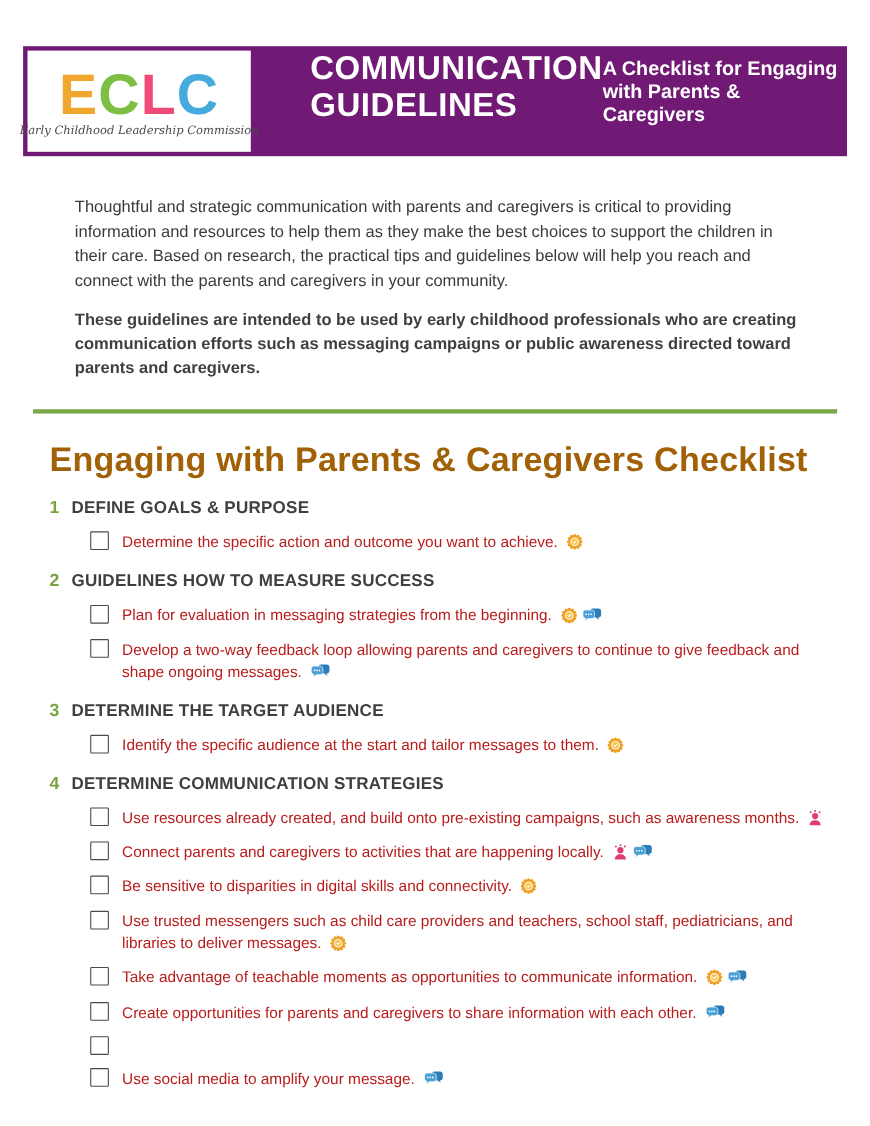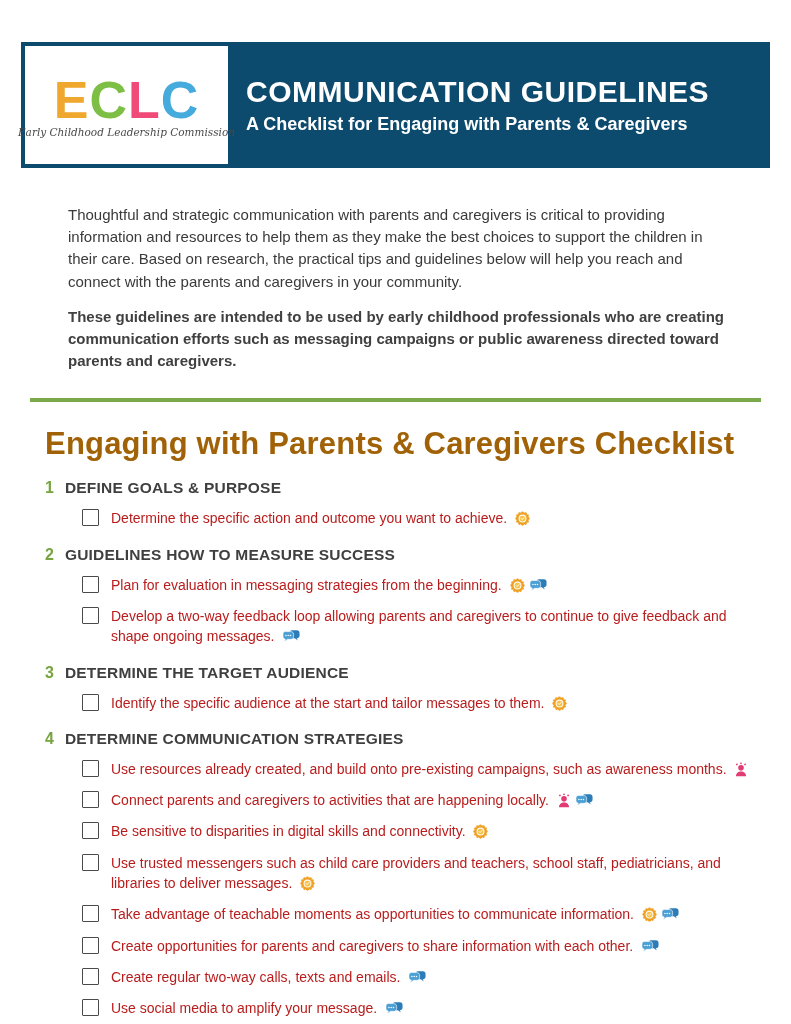--- a/index.html
+++ b/index.html
@@ -7,24 +7,24 @@
   body {
     width: 791px; height: 1024px;
     font-family: "Liberation Sans", "DejaVu Sans", sans-serif;
     color: #3f3f3f;
     position: relative;
     overflow: hidden;
   }
   
   .header-box {
     margin: 42px 21px 0 21px;
-    background: #0c4a6e;
+    background: #701a75;
     padding: 4px;
     display: flex;
-    height: 126px;
+    height: 100px;
   }
   .logo-panel {
     background: #ffffff;
     width: 203px;
     flex-shrink: 0;
     display: flex;
     flex-direction: column;
     align-items: center;
     justify-content: center;
     padding-top: 4px;
@@ -40,23 +40,24 @@
     font-style: italic;
     font-size: 10.5px;
     color: #4a4a4a;
     margin-top: 1px;
     white-space: nowrap;
   }
   .header-right {
     flex: 1;
     color: #ffffff;
     display: flex;
-    flex-direction: column;
+    flex-direction: row;
     justify-content: center;
     padding-left: 18px;
+    margin-left: 36px;
   }
   .header-title {
     font-size: 30px;
     font-weight: bold;
     letter-spacing: 0.5px;
     line-height: 1.1;
   }
   .header-subtitle {
     font-size: 18px;
     font-weight: bold;
@@ -387,27 +388,20 @@
                 <path d="M5 3.6h8.6c2.1 0 3.8 1.7 3.8 3.8v4c0 2.1-1.7 3.8-3.8 3.8H8.3l-5 3.8 1.7-4C3 14.5 1.5 13 1.5 11.4v-4c0-2.1 1.4-3.8 3.5-3.8z" fill="#4a9fd4" stroke="#fff" stroke-width="0.9"></path>
                 <circle cx="5.9" cy="9.4" r="1.15" fill="#fff"></circle>
                 <circle cx="9.3" cy="9.4" r="1.15" fill="#fff"></circle>
                 <circle cx="12.7" cy="9.4" r="1.15" fill="#fff"></circle>
               </svg></span></span>
   </div>
 
 
   <div class="item">
     <span class="checkbox"></span>
-    <span class="item-text">Create regular two-way calls, texts and emails.&nbsp;<span class="chk-icon"><svg width="18" height="15" viewBox="0 0 27 22">
-                <path d="M15 1.5h7.5c2.2 0 3.8 1.6 3.8 3.8v4.6c0 2.2-1.6 3.8-3.8 3.8h-.4l1.7 3.4-4.6-3.4H15c-2.2 0-3.8-1.6-3.8-3.8V5.3c0-2.2 1.6-3.8 3.8-3.8z" fill="#2c7cb8"></path>
-                <path d="M5 3.6h8.6c2.1 0 3.8 1.7 3.8 3.8v4c0 2.1-1.7 3.8-3.8 3.8H8.3l-5 3.8 1.7-4C3 14.5 1.5 13 1.5 11.4v-4c0-2.1 1.4-3.8 3.5-3.8z" fill="#4a9fd4" stroke="#fff" stroke-width="0.9"></path>
-                <circle cx="5.9" cy="9.4" r="1.15" fill="#fff"></circle>
-                <circle cx="9.3" cy="9.4" r="1.15" fill="#fff"></circle>
-                <circle cx="12.7" cy="9.4" r="1.15" fill="#fff"></circle>
-              </svg></span></span>
   </div>
 
   <div class="item">
     <span class="checkbox"></span>
     <span class="item-text">Use social media to amplify your message.&nbsp;<span class="chk-icon"><svg width="18" height="15" viewBox="0 0 27 22">
                 <path d="M15 1.5h7.5c2.2 0 3.8 1.6 3.8 3.8v4.6c0 2.2-1.6 3.8-3.8 3.8h-.4l1.7 3.4-4.6-3.4H15c-2.2 0-3.8-1.6-3.8-3.8V5.3c0-2.2 1.6-3.8 3.8-3.8z" fill="#2c7cb8"></path>
                 <path d="M5 3.6h8.6c2.1 0 3.8 1.7 3.8 3.8v4c0 2.1-1.7 3.8-3.8 3.8H8.3l-5 3.8 1.7-4C3 14.5 1.5 13 1.5 11.4v-4c0-2.1 1.4-3.8 3.5-3.8z" fill="#4a9fd4" stroke="#fff" stroke-width="0.9"></path>
                 <circle cx="5.9" cy="9.4" r="1.15" fill="#fff"></circle>
                 <circle cx="9.3" cy="9.4" r="1.15" fill="#fff"></circle>
                 <circle cx="12.7" cy="9.4" r="1.15" fill="#fff"></circle>

